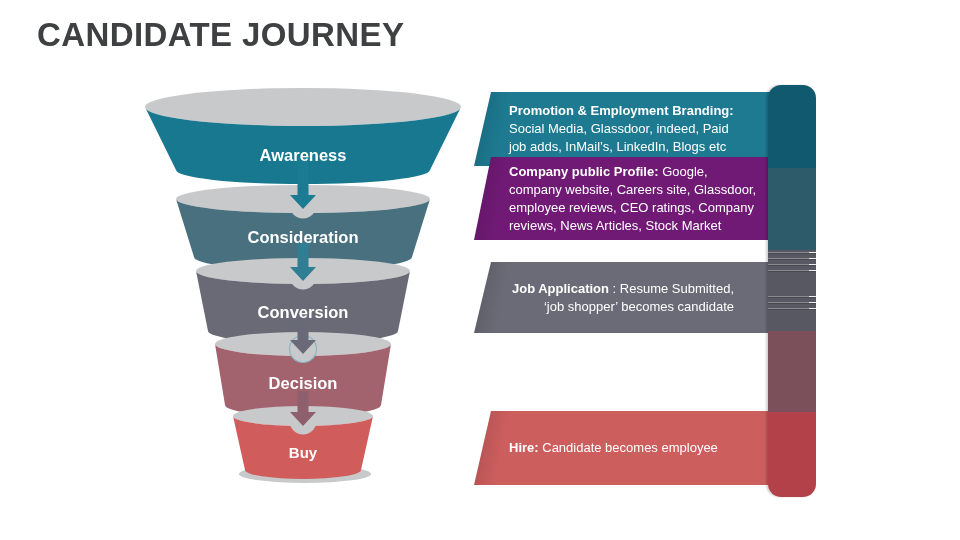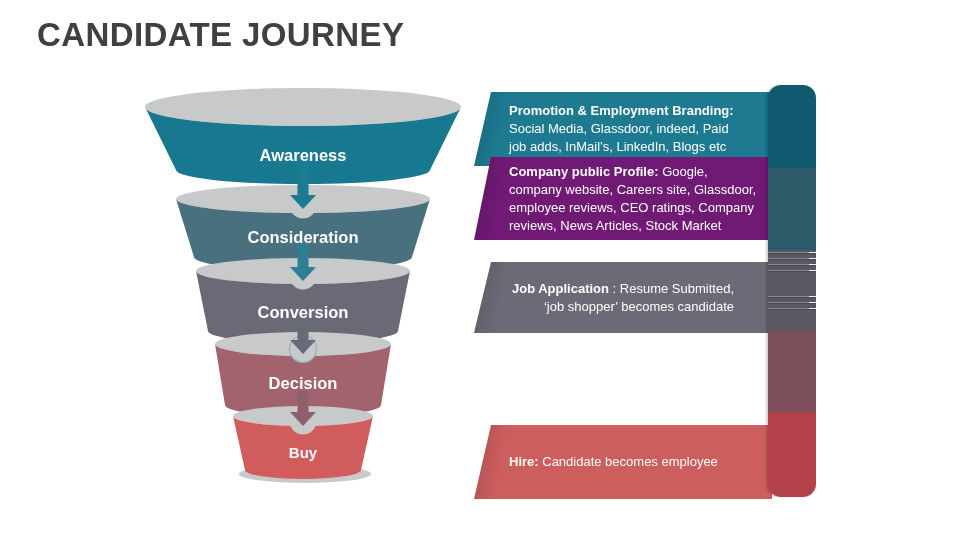--- a/index.html
+++ b/index.html
@@ -96,21 +96,21 @@
     <div class="row-shade"></div>
     <p class="row-text"><b>Company public Profile:</b><span> Google, company website, Careers site, Glassdoor, employee reviews, CEO ratings, Company reviews, News Articles, Stock Market</span></p>
   </div>
 
   <div class="info-row w225" style="top: 262px; height: 71px; background-color: rgb(106, 107, 118);">
     <div class="row-shade"></div>
     <p class="row-text"><b>Job Application</b><span> : Resume Submitted, ‘job shopper’ becomes candidate</span></p>
   </div>
 
 
-  <div class="info-row w250" style="top: 425px; height: 74px; background-color: rgb(205, 94, 94);">
+  <div class="info-row w250" style="top: 411px; height: 74px; background-color: rgb(205, 94, 94);">
     <div class="row-shade"></div>
     <p class="row-text"><b>Hire:</b><span> Candidate becomes employee</span></p>
   </div>
 
   <div id="spine">
     <div class="spine-seg sp1" style="background-color: rgb(17, 89, 110);"></div>
     <div class="spine-seg sp2" style="background-color: rgb(45, 91, 106);"></div>
     <div class="spine-seg sp3" style="background-color: rgb(87, 88, 98);">
       <div class="ridges top"></div>
       <div class="ridges mid"></div>

